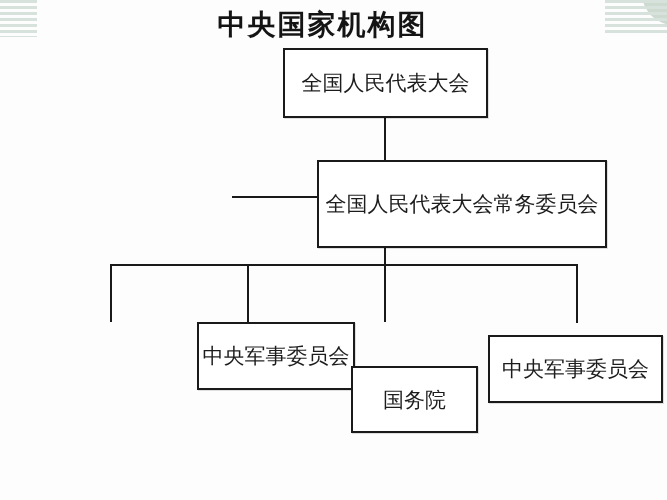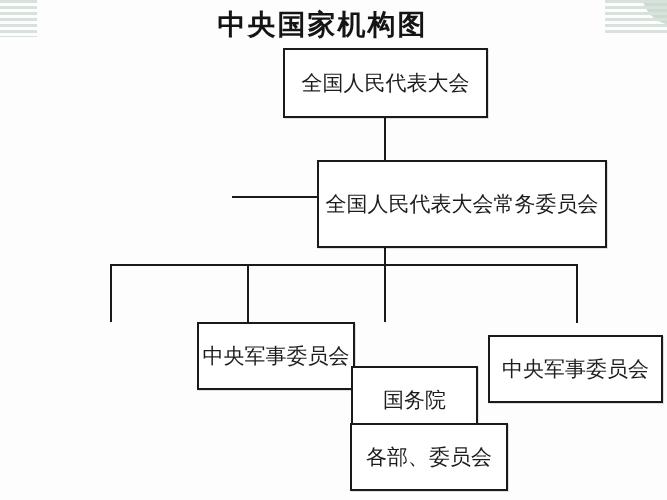--- a/index.html
+++ b/index.html
@@ -106,17 +106,14 @@
   </div>
 
   <div class="node n-state-council">
     <span>国务院</span>
   </div>
 
   <div class="node n-cmc">
     <span>中央军事委员会</span>
   </div>
 
-  <div class="node n-ministries">
-    <span>各部、委员会</span>
-  </div>
 
 </div>
 
 </body></html>

